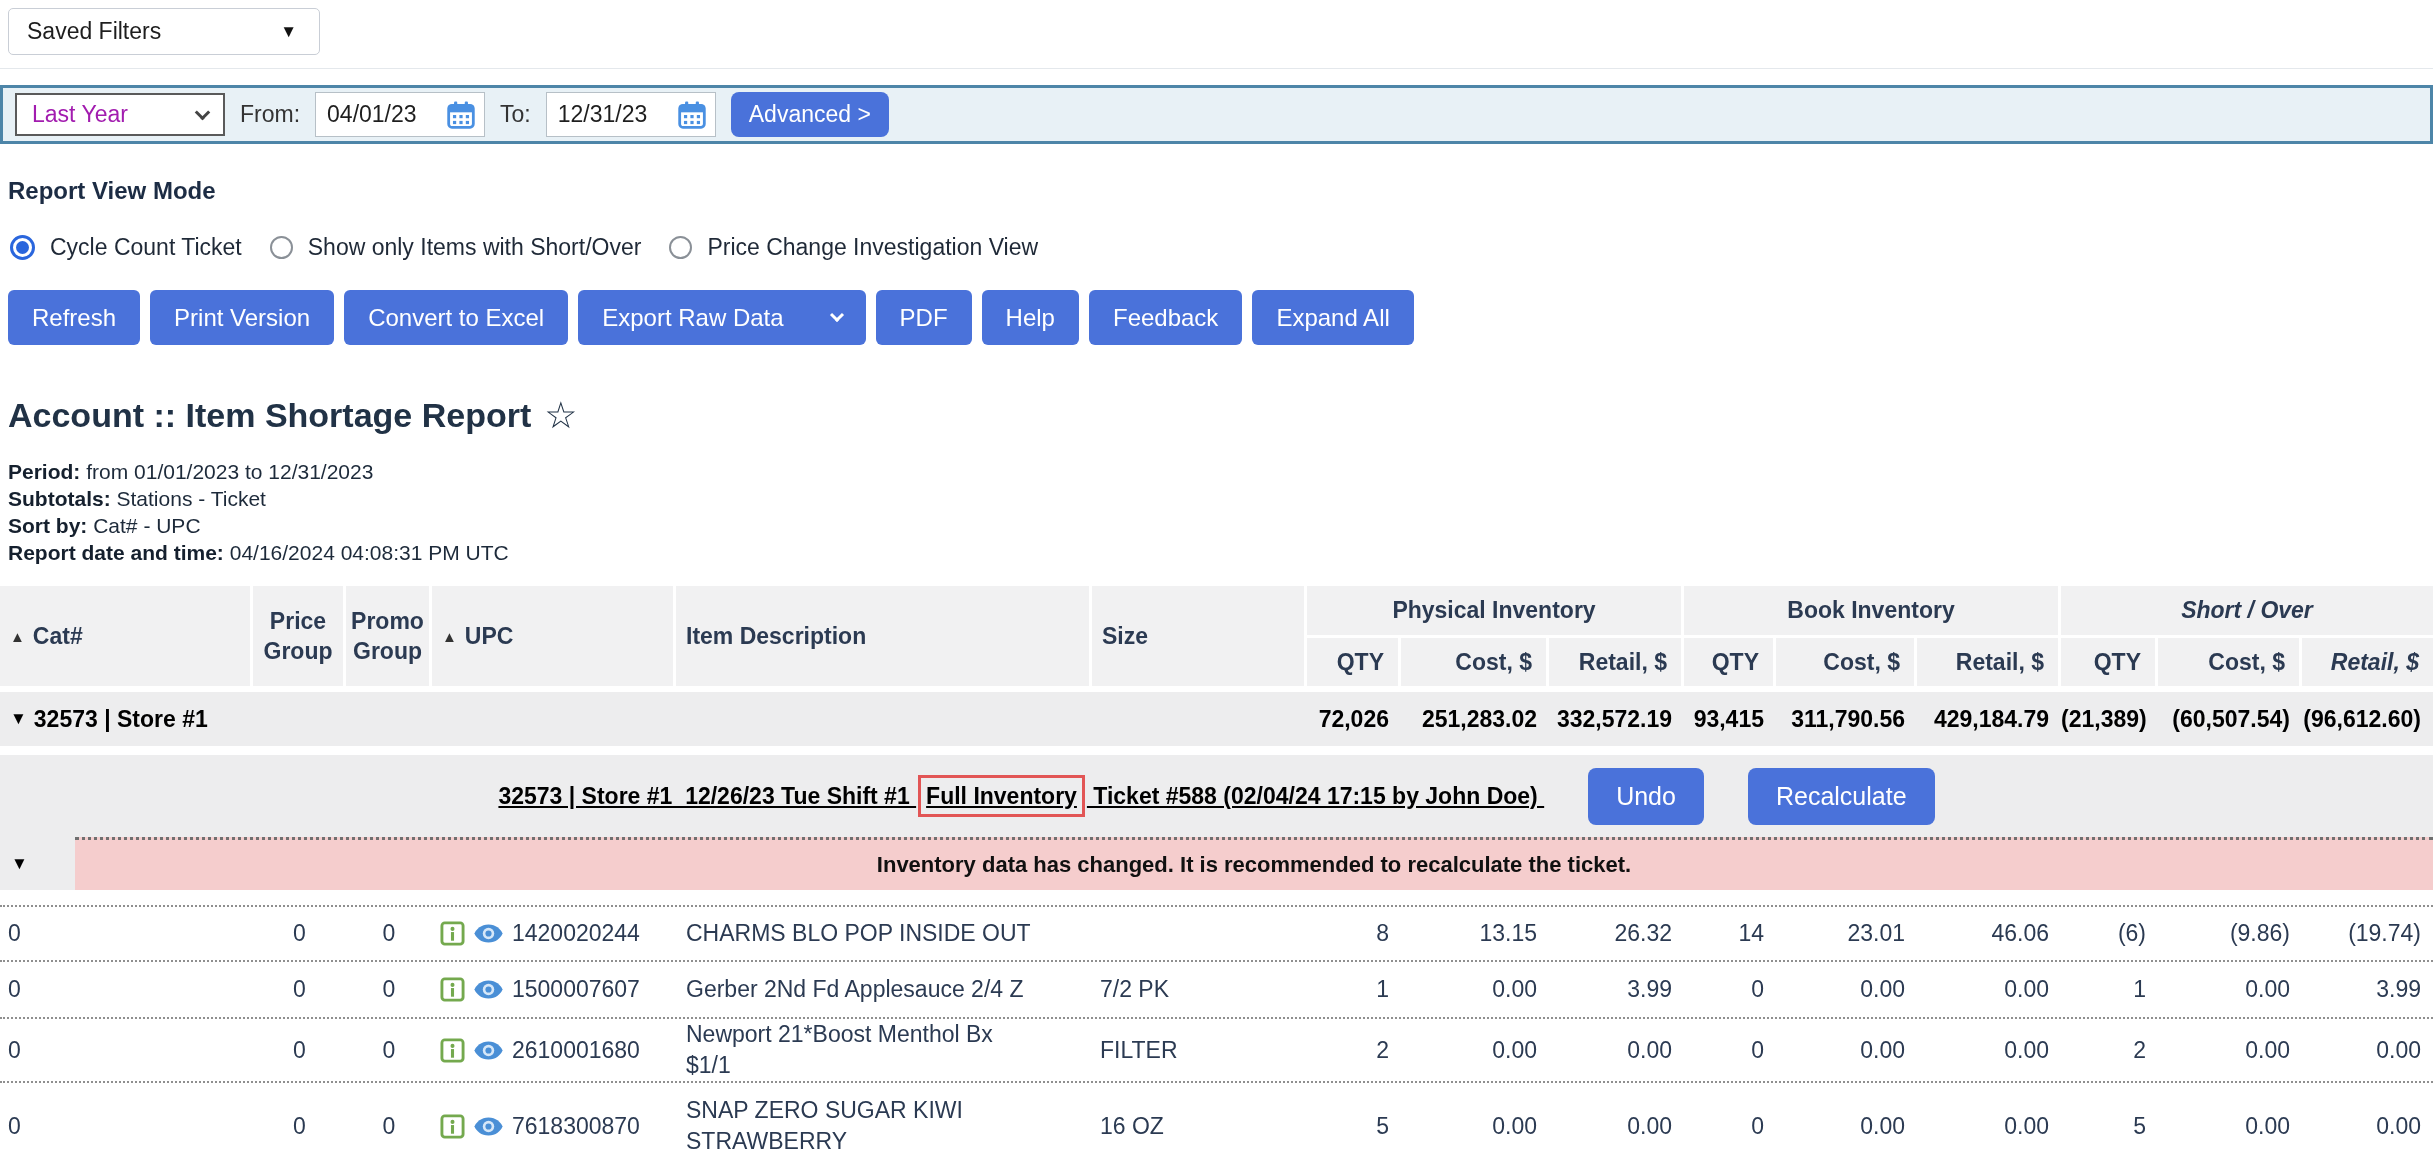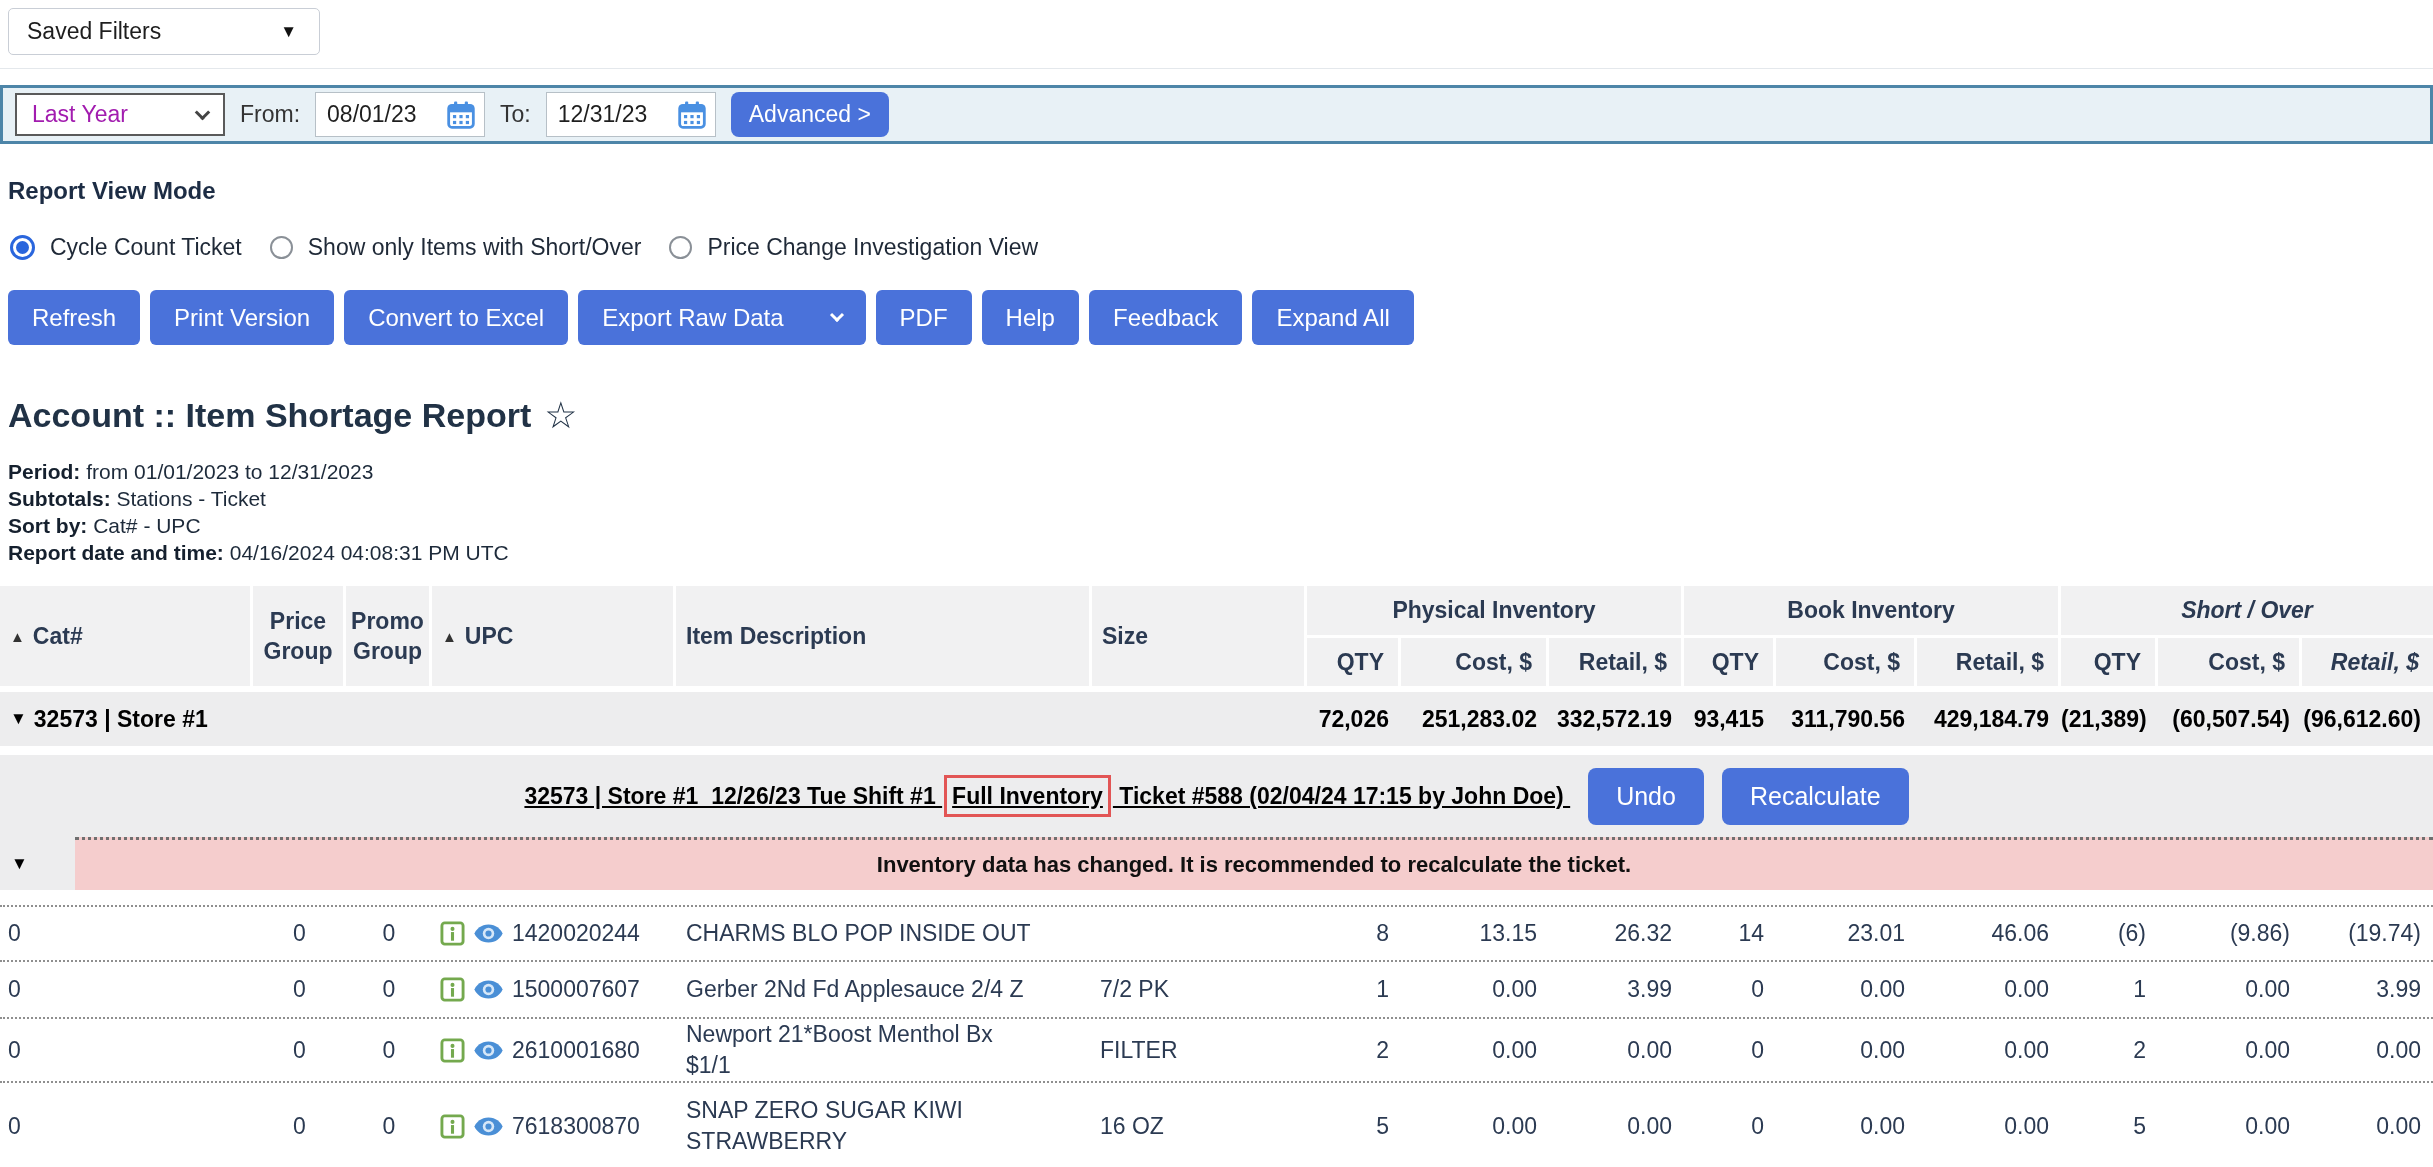--- a/index.html
+++ b/index.html
@@ -86,21 +86,21 @@
   .th.ctr { justify-content:center; text-align:center; line-height:30px; }
   .sort { font-size:15px; color:#333; }
 
   .store-row { margin-top:6px; height:54px; background:#ededee;
                align-items:center; font-weight:bold; color:#000; }
   .store-label { grid-column:1 / span 6; padding-left:10px; display:flex; gap:7px; align-items:center; }
   .tri { font-size:17px; color:#000; cursor:pointer; }
   .cell-num { text-align:right; padding-right:12px; }
 
   .ticket-block { margin-top:9px; background:#ededee; }
-  .ticket-line { height:82px; display:flex; align-items:center; justify-content:center; gap:18px; }
+  .ticket-line { height:82px; display:flex; align-items:center; justify-content:center; gap:44px; }
   .ticket-link { font-weight:bold; color:#000; text-decoration:underline; font-size:23px;
                  white-space:pre; cursor:pointer; }
   .hl-box { border:3px solid #e25555; padding:5px 5px; margin:0 2px; }
   .tbtn { background:#4a72da; color:#fff; font-size:25px; height:57px; padding:0 28px;
           display:flex; align-items:center; border-radius:8px; border:none; cursor:pointer; }
   .banner-row { display:flex; height:53px; }
   .banner-spacer { width:75px; background:#ededee; display:flex; align-items:center; padding-left:11px; }
   .banner { flex:1; background:#f5cdcd; border-top:3px dotted #6f6f6f;
             display:flex; align-items:center; justify-content:center;
             font-weight:bold; color:#101010; font-size:22px; }
@@ -125,21 +125,21 @@
   </div>
 </div>
 
 <div class="filter-bar">
   <div class="range-select">
     <span>Last Year</span>
     <span class="chev"></span>
   </div>
   <span class="fl-label">From:</span>
   <div class="date-input">
-    <span>08/01/23</span>
+    <span>04/01/23</span>
     <span class="icon-btn">
       <svg width="30" height="30" viewBox="0 0 28 28">
           <rect x="2.5" y="5" width="23" height="20.5" rx="3" fill="#fff" stroke="#4a90e2" stroke-width="2.6"></rect>
           <rect x="2.5" y="5" width="23" height="6.5" fill="#4a90e2"></rect>
           <rect x="7.5" y="1.5" width="3" height="5" rx="1" fill="#4a90e2"></rect>
           <rect x="17.5" y="1.5" width="3" height="5" rx="1" fill="#4a90e2"></rect>
           <g fill="#4a90e2">
             <rect x="6.5" y="14" width="3" height="3"></rect>
             <rect x="12.5" y="14" width="3" height="3"></rect>
             <rect x="18.5" y="14" width="3" height="3"></rect>

